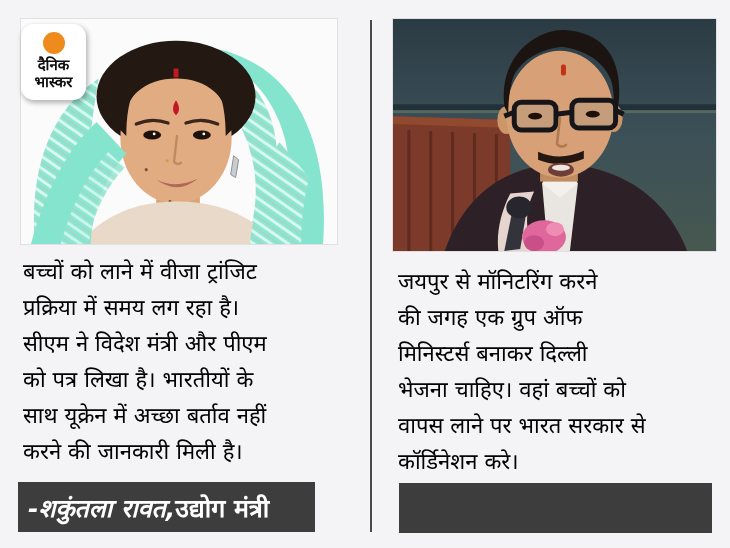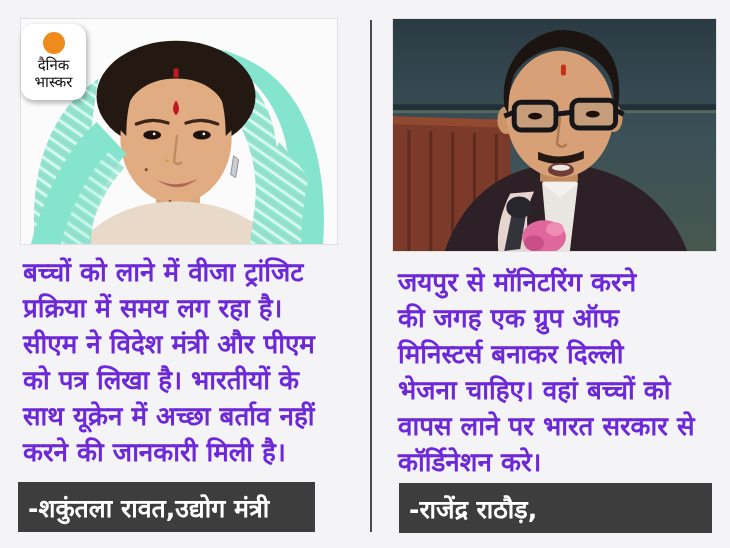--- a/index.html
+++ b/index.html
@@ -10,33 +10,33 @@
   .photo{position:absolute;top:18px;border:1px solid #e0e0e3;box-sizing:border-box;overflow:hidden;background:#fbfbfb;}
   .photo-left{left:20px;width:318px;height:227px;}
   .photo-right{left:392px;width:325px;height:234px;}
   .photo svg{display:block;width:100%;height:100%;}
   .logo{
     position:absolute;left:21px;top:24px;width:65px;height:76px;background:#ffffff;
     border-radius:13px;box-shadow:1.5px 2.5px 5px rgba(0,0,0,.28);
     display:flex;flex-direction:column;align-items:center;z-index:5;
   }
   .logo-dot{width:22px;height:22px;border-radius:50%;margin:8px auto 3px;}
-  .logo-line{font-size:15px;line-height:17px;font-weight:400;color:#0e0e0e;letter-spacing:0;}
+  .logo-line{font-size:15px;line-height:17px;font-weight:700;color:#0e0e0e;letter-spacing:0;}
   .quote{
-    position:absolute;color:#6d28d9;font-size:26px;line-height:36px;font-weight:700;
+    position:absolute;color:#000000;font-size:22px;line-height:36px;font-weight:400;
     white-space:pre-line;letter-spacing:0;
   }
   .quote-left{left:23px;top:254px;width:340px;}
   .quote-right{left:398px;top:264px;width:328px;}
   .attr-bar{
     position:absolute;height:50px;background:#3d3d3d;color:#ffffff;
     display:flex;align-items:center;padding:0 10px;box-sizing:border-box;
     font-size:25px;white-space:nowrap;
   }
-  .attr-bar .attr-name{font-weight:700;}
+  .attr-bar .attr-name{font-weight:700;font-style:italic;}
   .attr-bar .attr-title{font-weight:700;}
   .attr-left{left:18px;top:482px;width:297px;}
   .attr-right{left:399px;top:483px;width:313px;}
   .divider{position:absolute;left:370px;top:20px;width:2px;height:512px;background:#4a4a4a;}
 </style>
 </head>
 <body>
 
 <div class="canvas">
 
@@ -186,16 +186,15 @@
   </div>
 
   <div class="quote quote-right">जयपुर से मॉनिटरिंग करने
 की जगह एक ग्रुप ऑफ
 मिनिस्टर्स बनाकर दिल्ली
 भेजना चाहिए। वहां बच्चों को
 वापस लाने पर भारत सरकार से
 कॉर्डिनेशन करे।</div>
 
   <div class="attr-bar attr-right">
-    <span class="attr-name">-राजेंद्र राठौड़,</span>
   </div>
 
 </div>
 
 </body></html>

